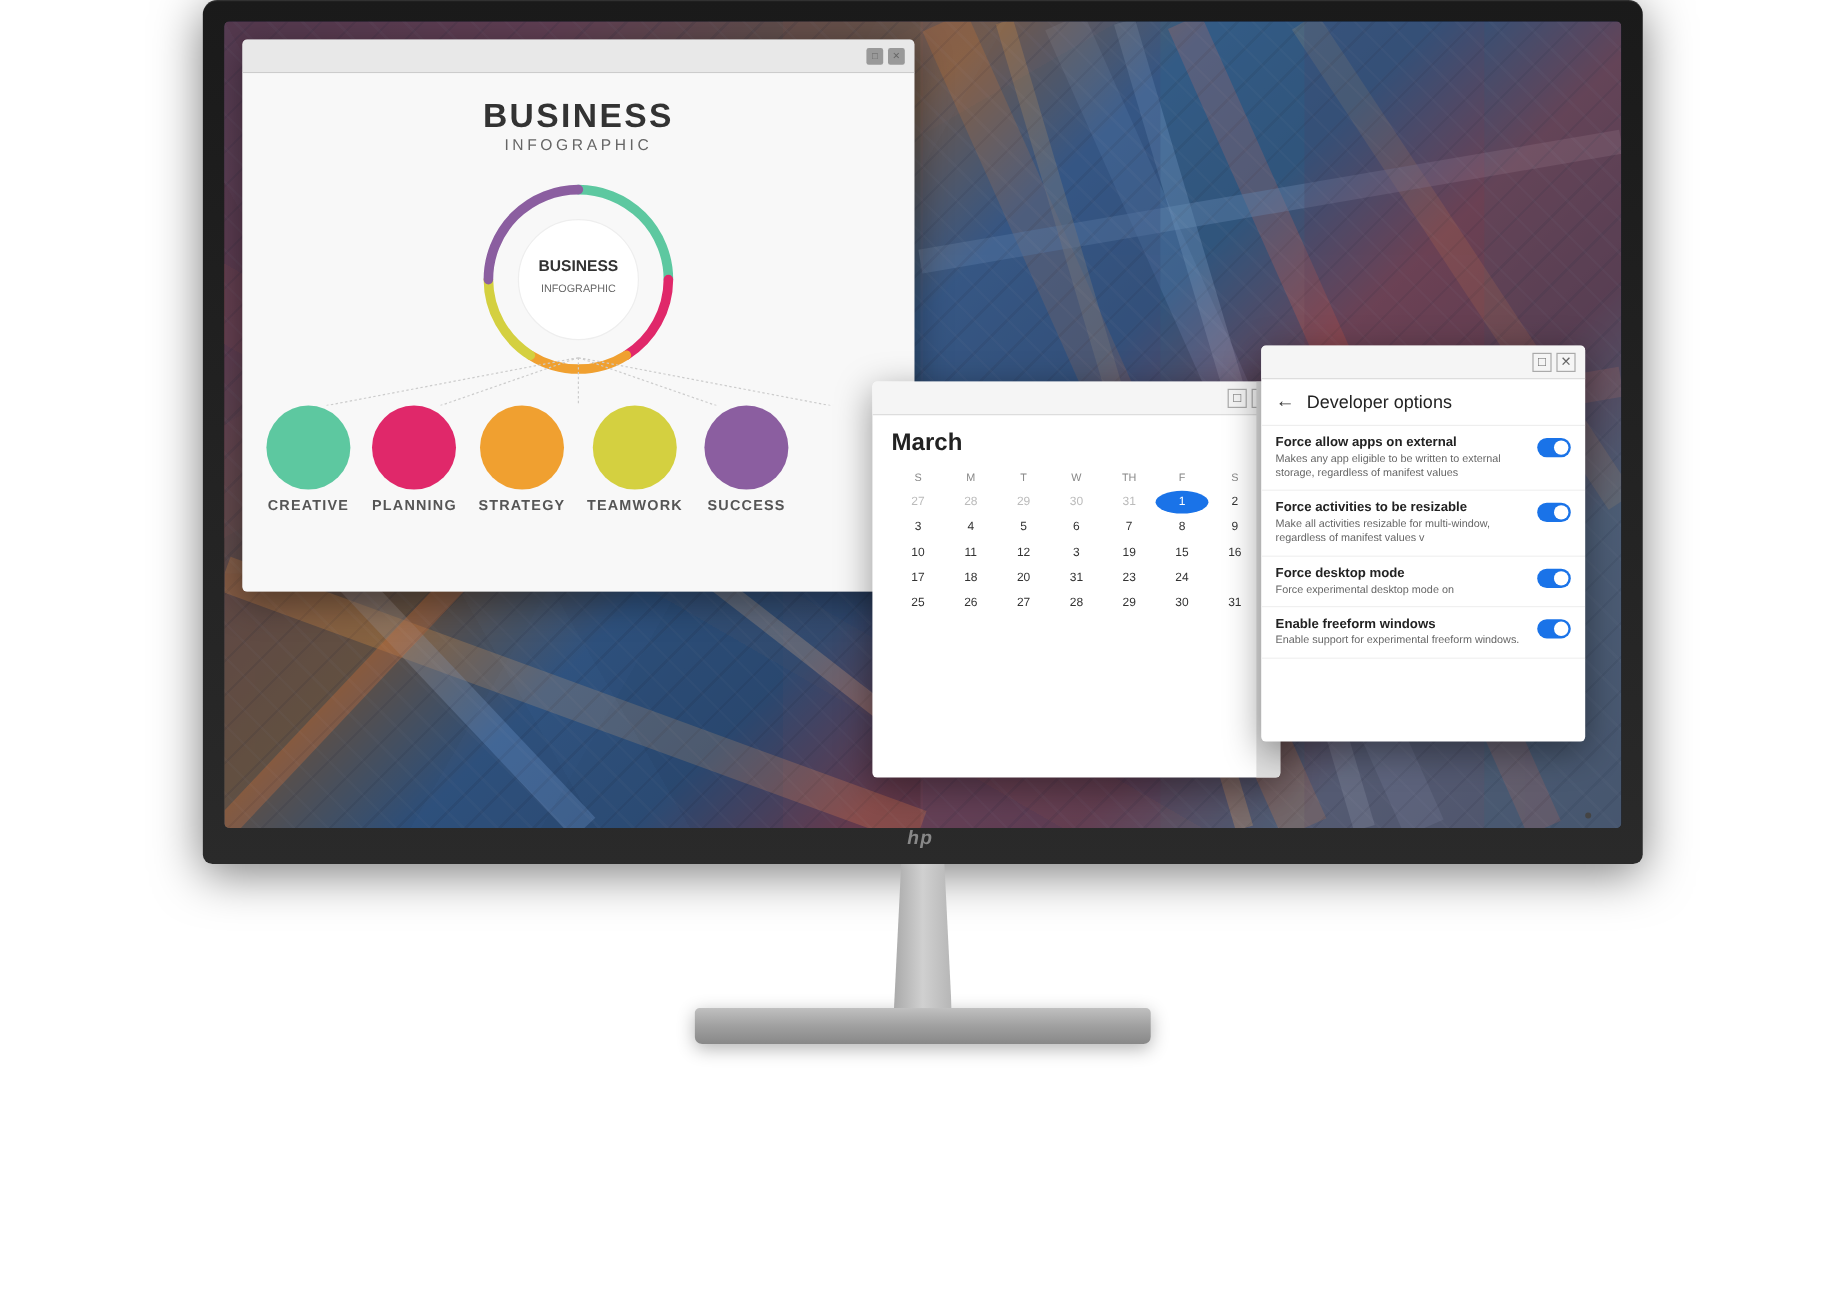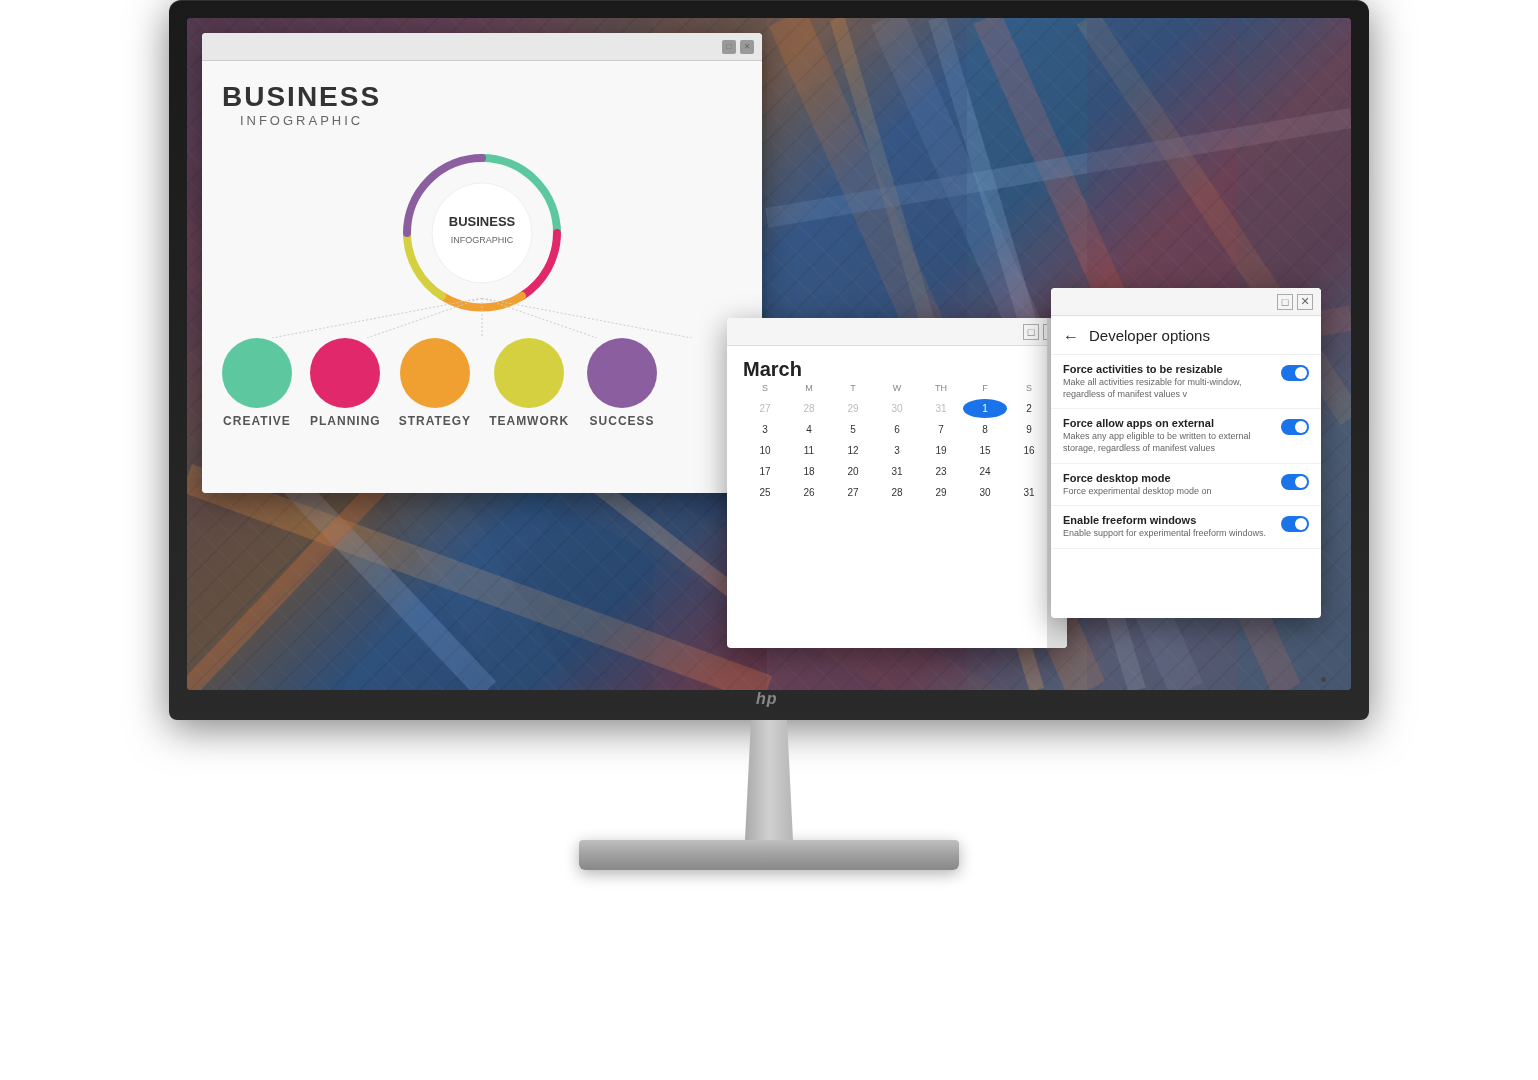--- a/index.html
+++ b/index.html
@@ -137,21 +137,21 @@
     .window-content {
       padding: 20px;
       background: #f8f8f8;
       height: calc(100% - 28px);
     }
 
     
     .infographic {
       display: flex;
       flex-direction: column;
-      align-items: flex-start;
+      align-items: center;
       height: 100%;
     }
 
     .infographic-title {
       text-align: center;
       margin-bottom: 10px;
     }
 
     .infographic-title .main-title {
       font-size: 28px;
@@ -245,20 +245,21 @@
     }
 
     .calendar-content {
       padding: 12px 16px;
     }
 
     .calendar-month {
       font-size: 20px;
       font-weight: bold;
       color: #222;
+      margin-bottom: 10px;
     }
 
     .calendar-grid {
       width: 100%;
     }
 
     .cal-header {
       display: grid;
       grid-template-columns: repeat(7, 1fr);
       margin-bottom: 4px;
@@ -656,32 +657,32 @@
           <div class="dev-titlebar-btn">✕</div>
         </div>
         <div class="dev-header">
           <div class="dev-back-btn">←</div>
           <div class="dev-title">Developer options</div>
         </div>
         <div class="dev-content">
 
           <div class="dev-option">
             <div class="dev-option-text">
+              <div class="dev-option-title">Force allow apps on external</div>
+              <div class="dev-option-desc">Makes any app eligible to be written to external storage, regardless of manifest values</div>
+            </div>
+            <div class="toggle on">
+              <div class="toggle-thumb"></div>
+            </div>
+          </div>
+
+          <div class="dev-option">
+            <div class="dev-option-text">
               <div class="dev-option-title">Force activities to be resizable</div>
               <div class="dev-option-desc">Make all activities resizable for multi-window, regardless of manifest values v</div>
-            </div>
-            <div class="toggle on">
-              <div class="toggle-thumb"></div>
-            </div>
-          </div>
-
-          <div class="dev-option">
-            <div class="dev-option-text">
-              <div class="dev-option-title">Force allow apps on external</div>
-              <div class="dev-option-desc">Makes any app eligible to be written to external storage, regardless of manifest values</div>
             </div>
             <div class="toggle on">
               <div class="toggle-thumb"></div>
             </div>
           </div>
 
           <div class="dev-option">
             <div class="dev-option-text">
               <div class="dev-option-title">Force desktop mode</div>
               <div class="dev-option-desc">Force experimental desktop mode on</div>

